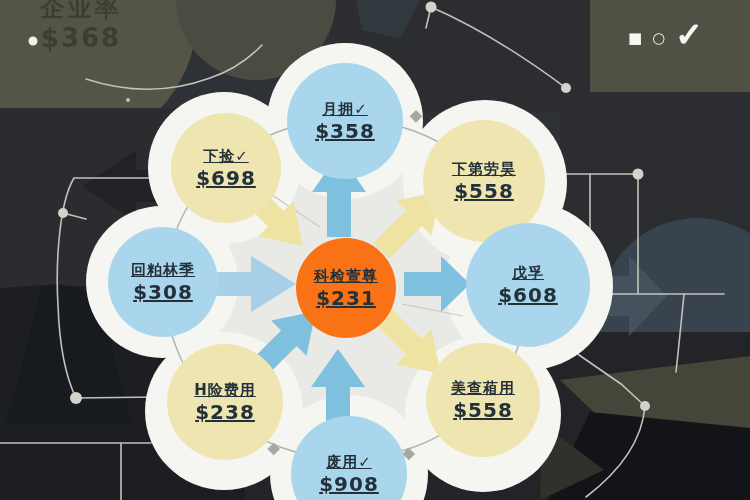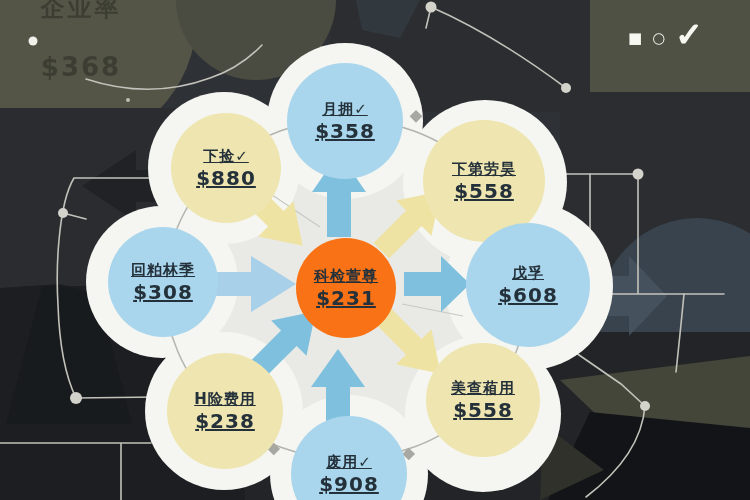--- a/index.html
+++ b/index.html
@@ -26,21 +26,21 @@
   .node.center{background:#f97316;}
   .nlabel{font-size:15px;font-weight:bold;letter-spacing:1px;line-height:1.35;}
   .nvalue{font-size:20px;font-weight:bold;letter-spacing:1px;}
 
   
   .ghost{
     position:absolute;left:6px;top:-6px;width:150px;text-align:center;
     color:#3b3c31;opacity:.9;z-index:1;line-height:1.2;
   }
   .ghost .g1{font-size:24px;font-weight:bold;letter-spacing:3px;}
-  .ghost .g2{font-size:26px;font-weight:bold;letter-spacing:2px;margin-top:29px;}
+  .ghost .g2{font-size:26px;font-weight:bold;letter-spacing:2px;}
 
   
   .corner-icons{
     position:absolute;left:628px;top:26px;display:flex;align-items:center;gap:10px;
     color:#f7f7f1;z-index:6;
   }
   .ci-square{font-size:15px;line-height:1;}
   .ci-circle{font-size:15px;font-weight:bold;line-height:1;}
   .ci-check{font-size:33px;font-weight:bold;line-height:1;margin-top:-8px;
             -webkit-text-stroke:1.5px #f7f7f1;}
@@ -130,35 +130,35 @@
   <polygon points="-42,-11 4,-11 4,-25 42,0 4,25 4,11 -42,11" transform="translate(411,344) rotate(45)" fill="#efe3a4"></polygon>
   <polygon points="-42,-11 4,-11 4,-25 42,0 4,25 4,11 -42,11" transform="translate(286,341) rotate(-45)" fill="#7fc0df"></polygon>
 </svg>
 
 <div class="node blue" style="left:287px;top:63px;width:116px;height:116px">
   <div class="nlabel">月拥✓</div>
   <div class="nvalue">$358</div>
 </div>
 <div class="node yellow" style="left:171px;top:113px;width:110px;height:110px">
   <div class="nlabel">下捡✓</div>
-  <div class="nvalue">$880</div>
+  <div class="nvalue">$698</div>
 </div>
 <div class="node yellow" style="left:423px;top:120px;width:122px;height:122px">
   <div class="nlabel">下第劳昊</div>
   <div class="nvalue">$558</div>
 </div>
 <div class="node blue" style="left:108px;top:227px;width:110px;height:110px">
   <div class="nlabel">回粕林季</div>
   <div class="nvalue">$308</div>
 </div>
 <div class="node blue" style="left:466px;top:223px;width:124px;height:124px">
   <div class="nlabel">戊孚</div>
   <div class="nvalue">$608</div>
 </div>
-<div class="node yellow" style="left:167px;top:353px;width:116px;height:116px">
+<div class="node yellow" style="left:167px;top:344px;width:116px;height:116px">
   <div class="nlabel">H险费用</div>
   <div class="nvalue">$238</div>
 </div>
 <div class="node yellow" style="left:426px;top:343px;width:114px;height:114px">
   <div class="nlabel">美查葙用</div>
   <div class="nvalue">$558</div>
 </div>
 <div class="node blue" style="left:291px;top:416px;width:116px;height:116px">
   <div class="nlabel">废用✓</div>
   <div class="nvalue">$908</div>

